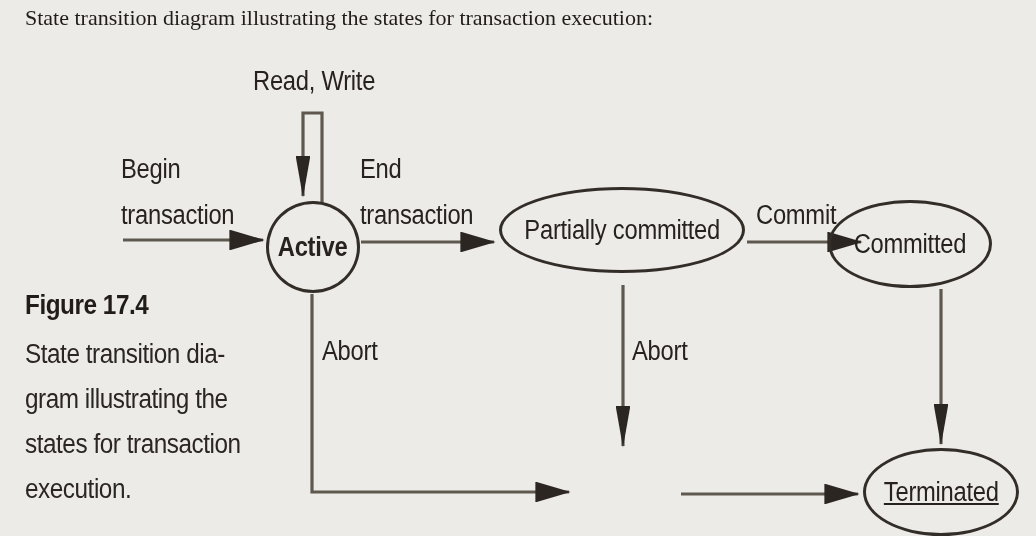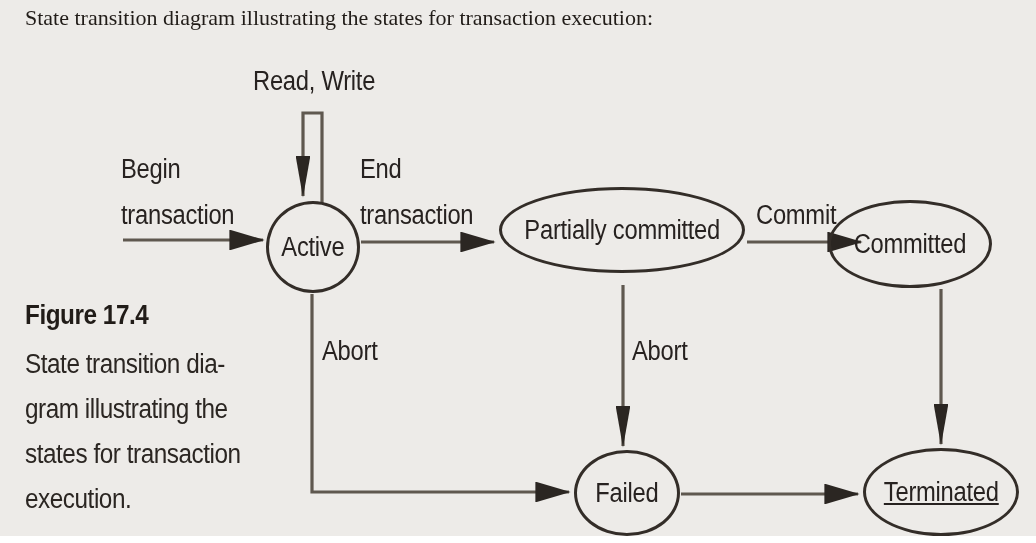--- a/index.html
+++ b/index.html
@@ -56,21 +56,21 @@
     white-space: nowrap;
     transform: scaleX(0.88);
     transform-origin: left top;
     letter-spacing: -0.3px;
     line-height: 46px;
   }
   .edge-label div { display: block; }
   .caption {
     position: absolute;
     left: 25px;
-    top: 300px;
+    top: 290px;
     width: 240px;
   }
   .caption .caption-title {
     font-size: 27px;
     font-weight: bold;
     letter-spacing: -0.5px;
     transform: scaleX(0.9);
     transform-origin: left top;
     margin-bottom: 11px;
     color: #211c18;
@@ -114,35 +114,32 @@
       <path d="M322,203 L322,113 L303,113 L303,196" marker-end="url(#arrowV)"></path>
       <path d="M361,242 L494,242" marker-end="url(#arrowH)"></path>
       <path d="M747,242 L861,242" marker-end="url(#arrowH)"></path>
       <path d="M941,289 L941,444" marker-end="url(#arrowV)"></path>
       <path d="M623,285 L623,446" marker-end="url(#arrowV)"></path>
       <path d="M312,294 L312,492 L569,492" marker-end="url(#arrowH)"></path>
       <path d="M681,494 L858,494" marker-end="url(#arrowH)"></path>
     </g>
   </svg>
 
-  <div class="state" style="left:266px; top:201px; width:94px; height:92px;">
+  <div class="state" style="left:266px; top:201px; width:94px; height:92px;font-weight:bold;">
     <span>Active</span>
   </div>
 
   <div class="state" style="left:499px; top:187px; width:246px; height:86px;">
     <span>Partially committed</span>
   </div>
 
   <div class="state" style="left:828px; top:200px; width:164px; height:88px;">
     <span>Committed</span>
   </div>
 
-  <div class="state" style="left:574px; top:450px; width:106px; height:86px;">
-    <span>Failed</span>
-  </div>
 
   <div class="state" style="left:863px; top:448px; width:156px; height:88px;text-decoration:underline;">
     <span>Terminated</span>
   </div>
 
   <div class="edge-label" style="left:253px; top:58px;">Read, Write</div>
 
   <div class="edge-label" style="left:121px; top:146px;">
     <div>Begin</div>
     <div>transaction</div>

